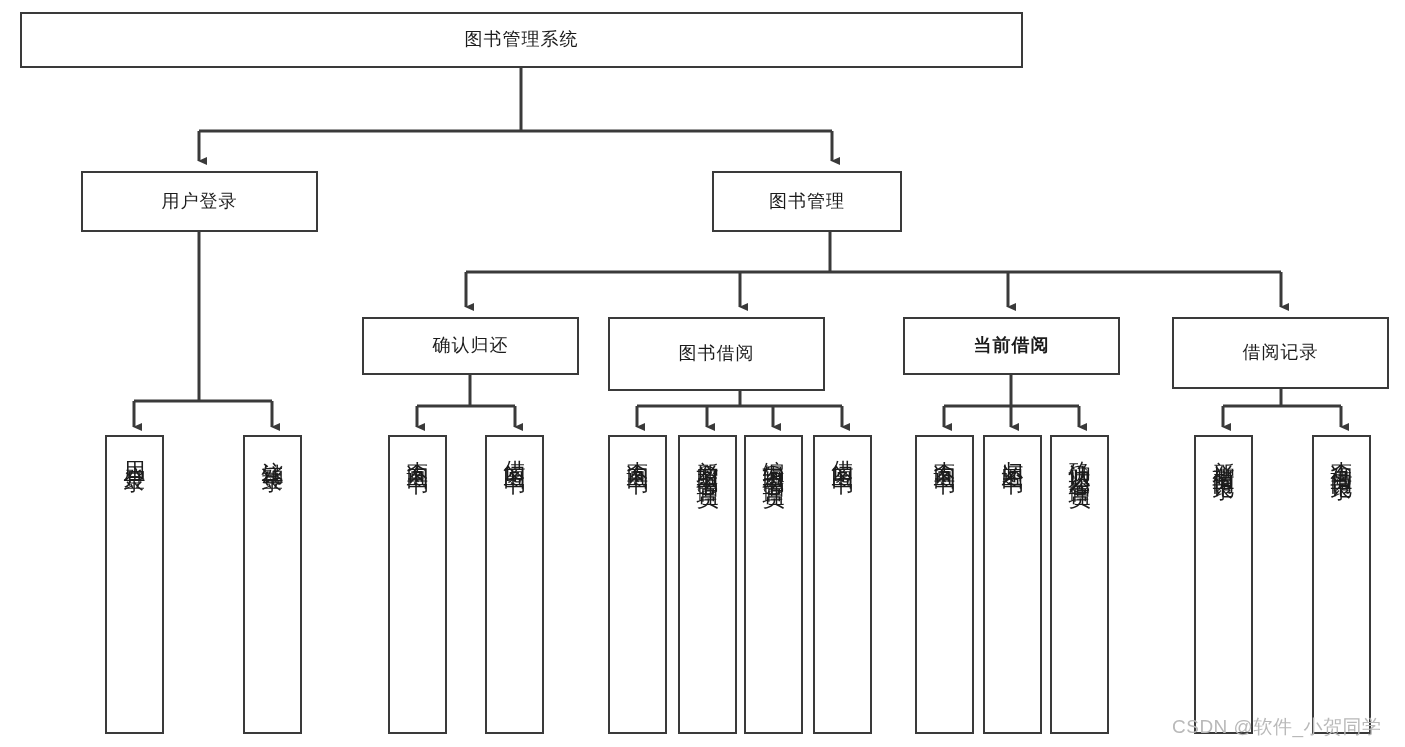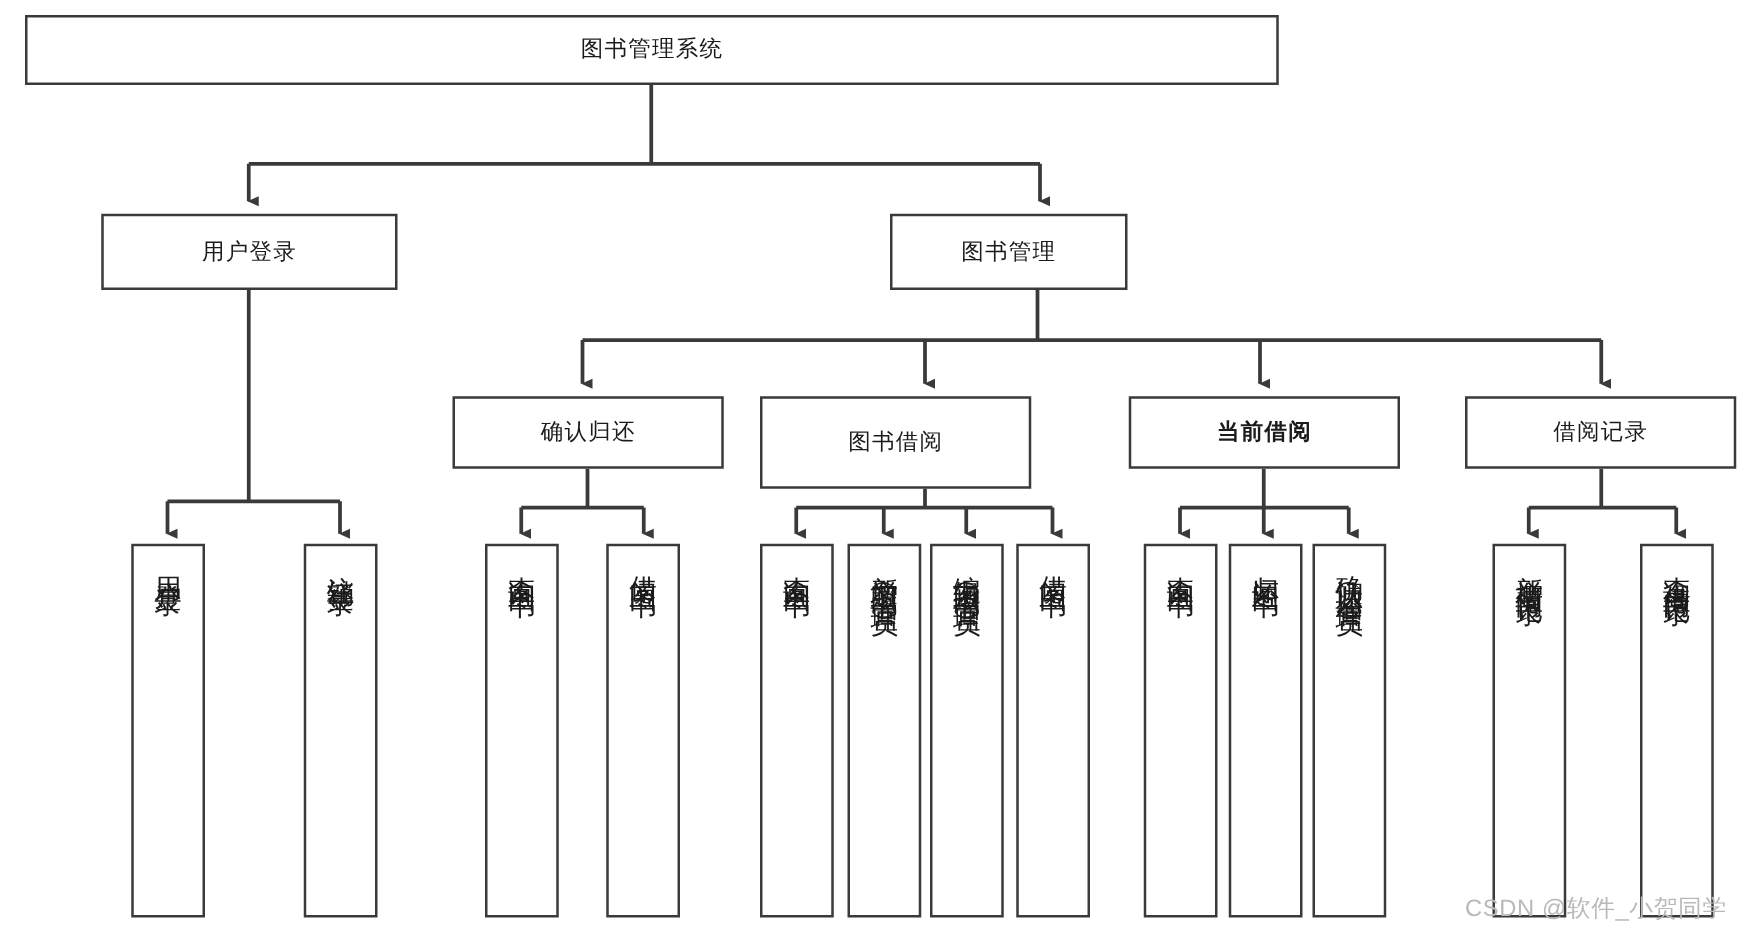--- a/index.html
+++ b/index.html
@@ -137,21 +137,21 @@
 
   <div class="node-box horizontal" style="left:362px; top:317px; width:217px; height:58px;">
     <span class="node-label-h">确认归还</span>
   </div>
   <div class="node-box horizontal" style="left:608px; top:317px; width:217px; height:74px;">
     <span class="node-label-h">图书借阅</span>
   </div>
   <div class="node-box horizontal" style="left:903px; top:317px; width:217px; height:58px;font-weight:bold;">
     <span class="node-label-h">当前借阅</span>
   </div>
-  <div class="node-box horizontal" style="left:1172px; top:317px; width:217px; height:58px;">
+  <div class="node-box horizontal" style="left:1172px; top:317px; width:217px; height:72px;">
     <span class="node-label-h">借阅记录</span>
   </div>
 
   <div class="node-box vertical" style="left:105px; top:435px; width:59px; height:299px;">
     <span class="node-label-v">用户登录</span>
   </div>
   <div class="node-box vertical" style="left:243px; top:435px; width:59px; height:299px;">
     <span class="node-label-v">注销登录</span>
   </div>
   <div class="node-box vertical" style="left:388px; top:435px; width:59px; height:299px;">

